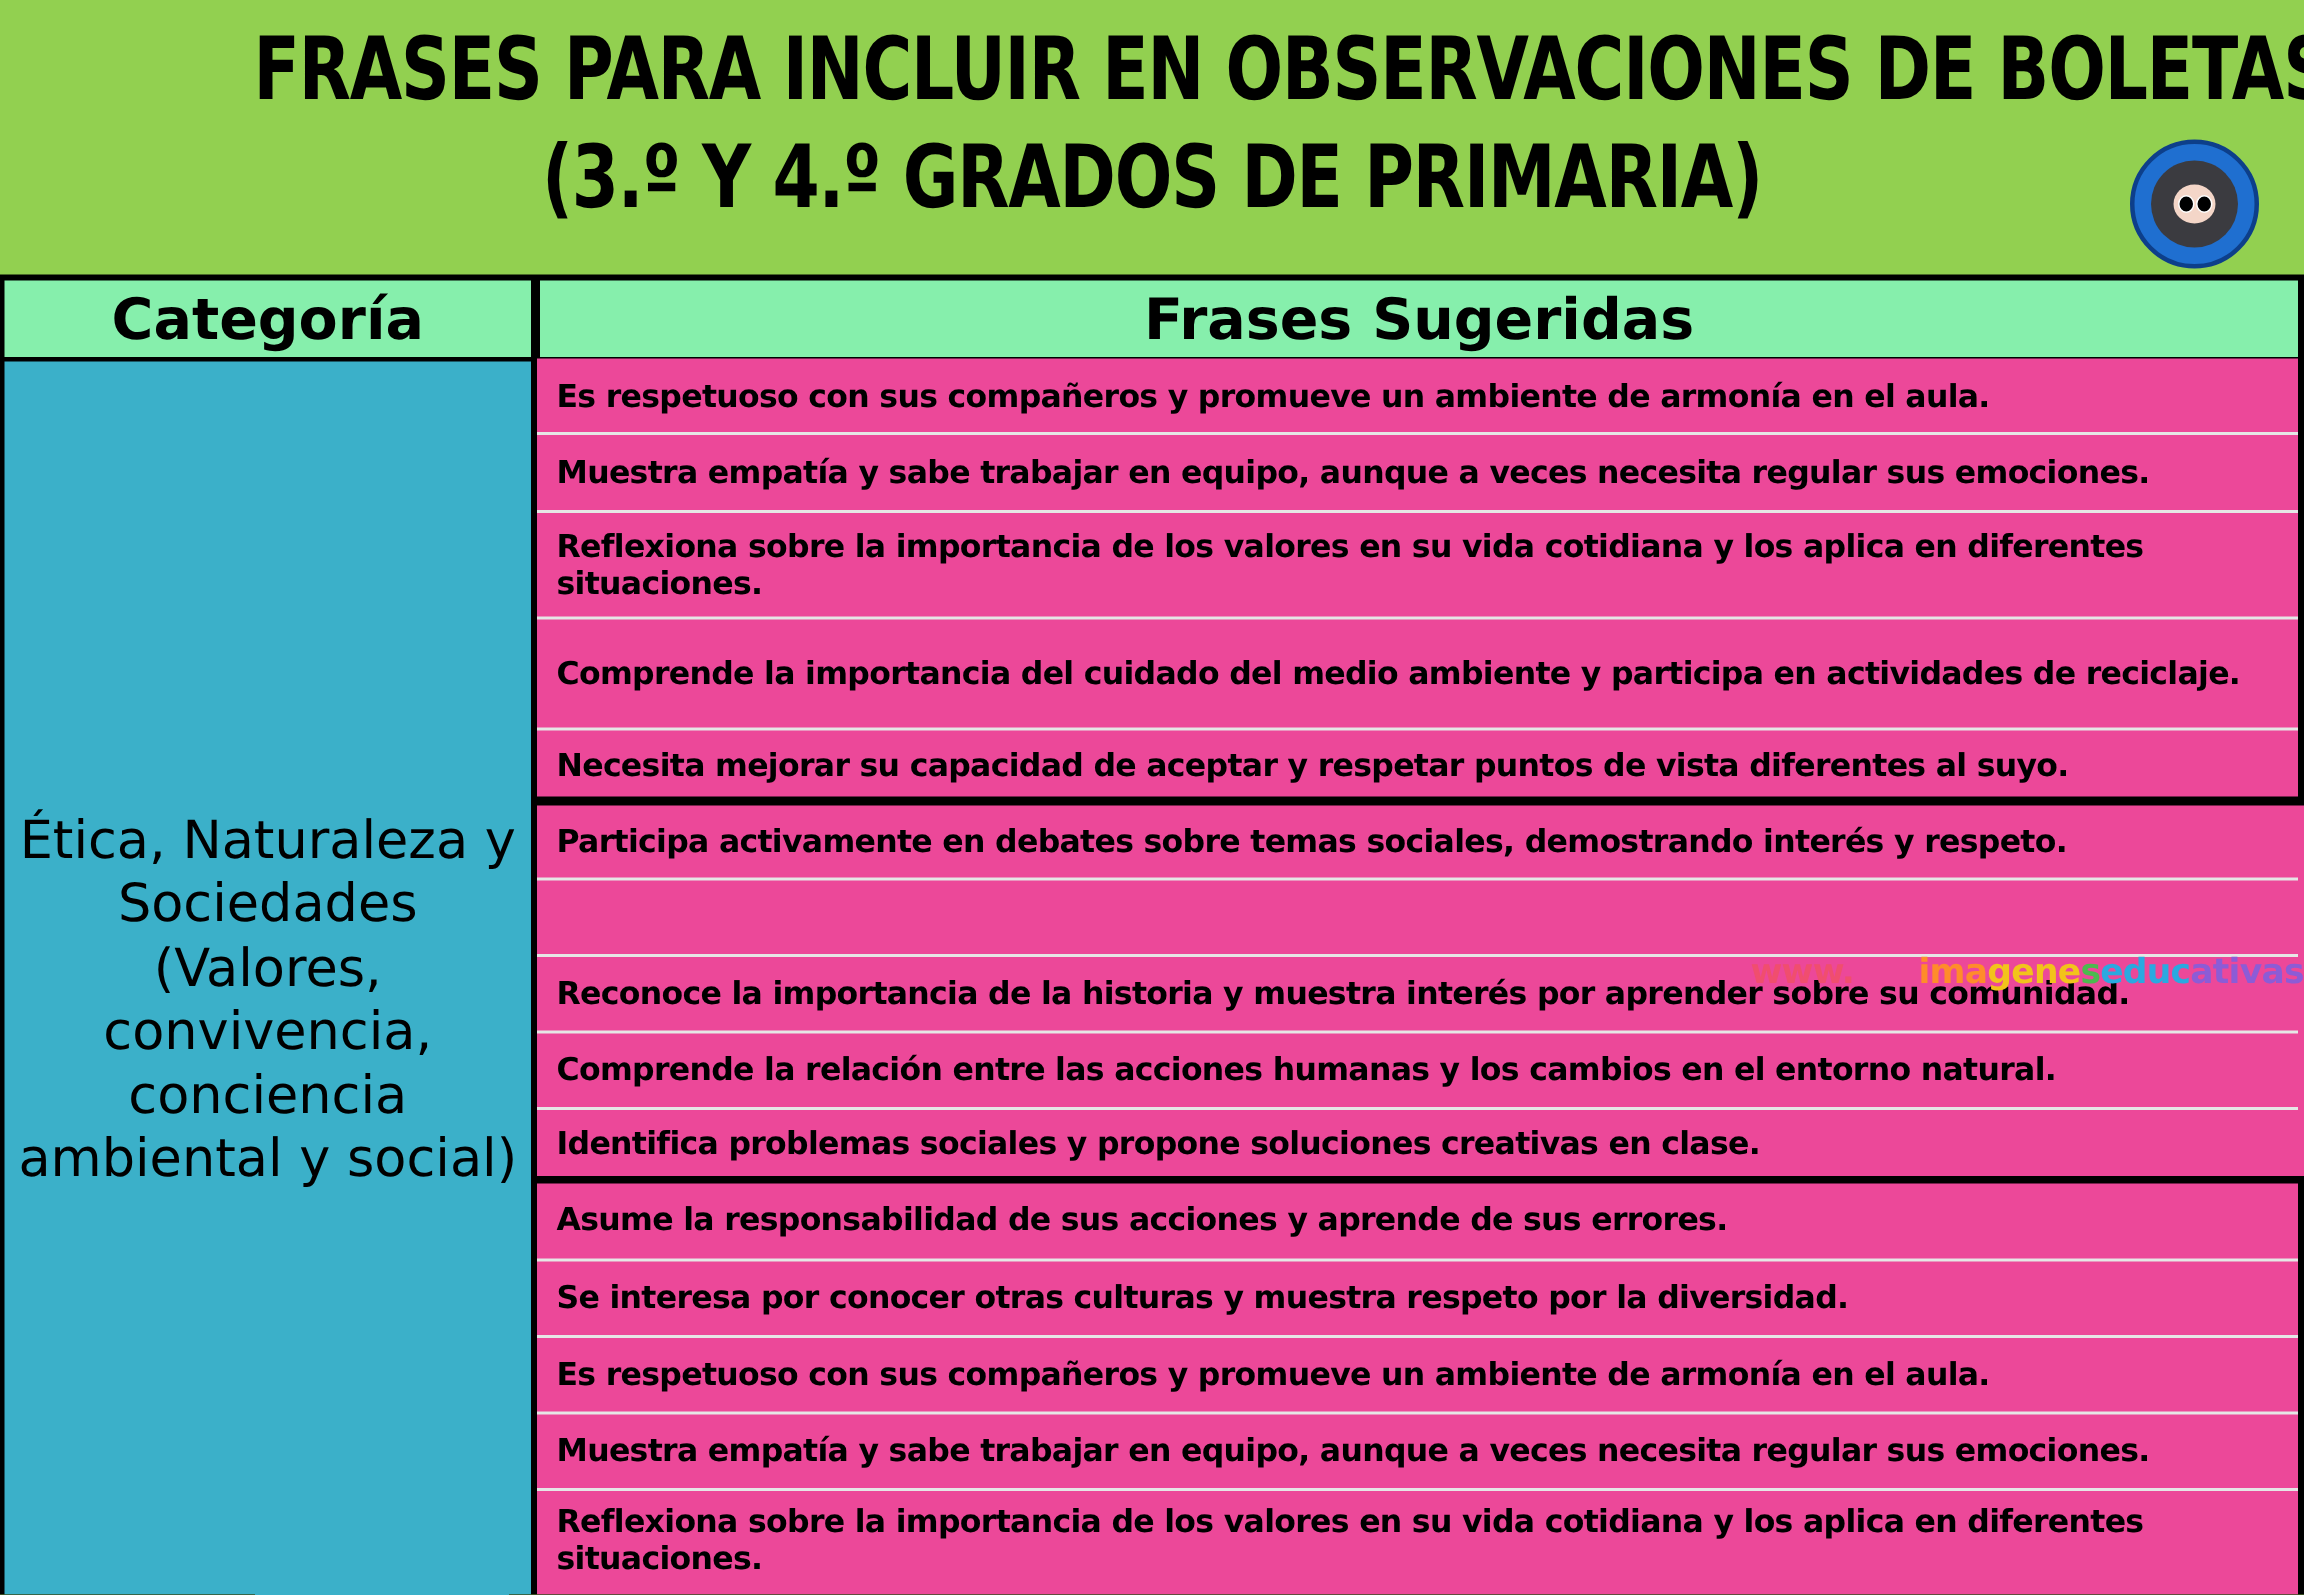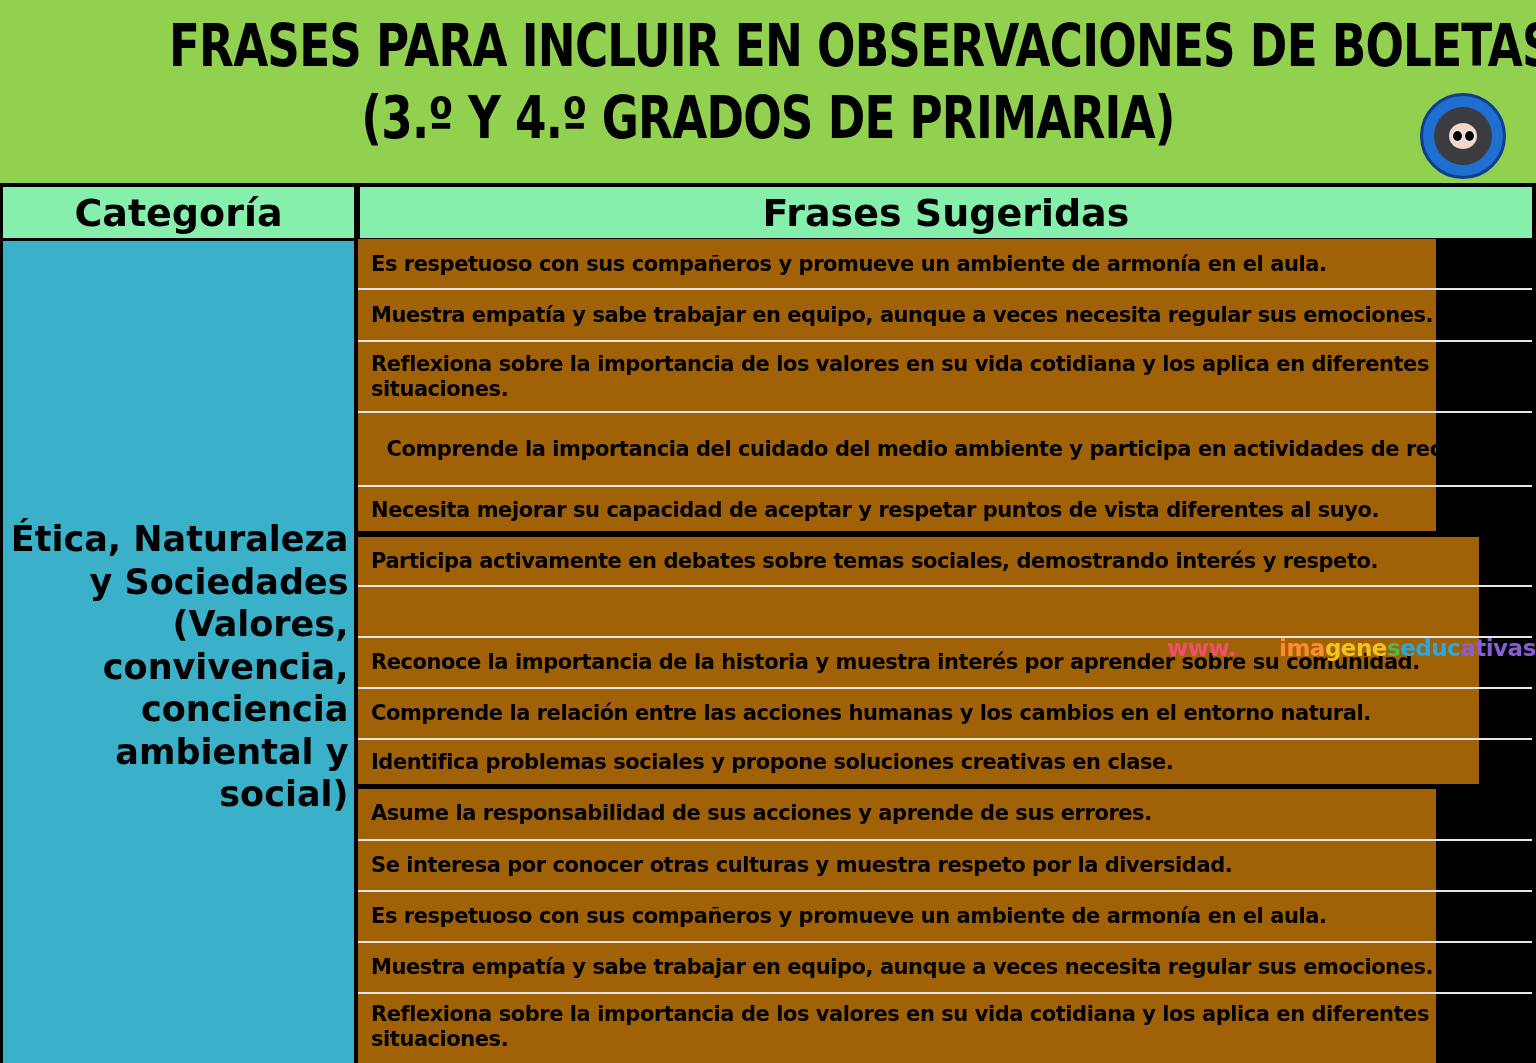--- a/index.html
+++ b/index.html
@@ -96,34 +96,33 @@
       left: 3px; top: 58px;
       width: 351px; height: 822px;
       background: #3bb0c9;
       display: flex;
       align-items: center;
       justify-content: center;
       text-align: center;
     }
     .cat-text {
       font-family: "DejaVu Sans", sans-serif;
-      font-weight: bold;
+      font-weight: normal;
       font-size: 35px;
       line-height: 42.5px;
       width: 340px;
       color: #000;
       margin-top: 30px;
-      text-align: right;
     }
 
     .group {
       position: absolute;
       left: 358px;
-      width: 1078px;
-      background: #a16207;
+      width: 1174px;
+      background: #ec4899;
       text-decoration: underline;
     }
     .group.g1 { top: 56px;  height: 292px; }
     .group.g2 { top: 354px; height: 247px; padding-left: 43px; }
     .group.g3 { top: 606px; height: 274px; }
 
     .row {
       position: absolute;
       left: 0;
       width: 1174px;
@@ -196,21 +195,21 @@
     </div>
     <div class="divider" style="top:49px;"></div>
     <div class="row" style="top:51px;height:50px;">
       <span class="txt">Muestra empatía y sabe trabajar en equipo, aunque a veces necesita regular sus emociones.</span>
     </div>
     <div class="divider" style="top:101px;"></div>
     <div class="row" style="top:103px;height:70px;">
       <span class="txt">Reflexiona sobre la importancia de los valores en su vida cotidiana y los aplica en diferentes situaciones.</span>
     </div>
     <div class="divider" style="top:172px;"></div>
-    <div class="row" style="top:174px;height:72px;justify-content:center;">
+    <div class="row" style="top:174px;height:72px;">
       <span class="txt">Comprende la importancia del cuidado del medio ambiente y participa en actividades de reciclaje.</span>
     </div>
     <div class="divider" style="top:246px;"></div>
     <div class="row" style="top:248px;height:46px;">
       <span class="txt">Necesita mejorar su capacidad de aceptar y respetar puntos de vista diferentes al suyo.</span>
     </div>
   </div>
 
   <div class="group g2">
     <div class="row" style="top:0;height:48px;">

